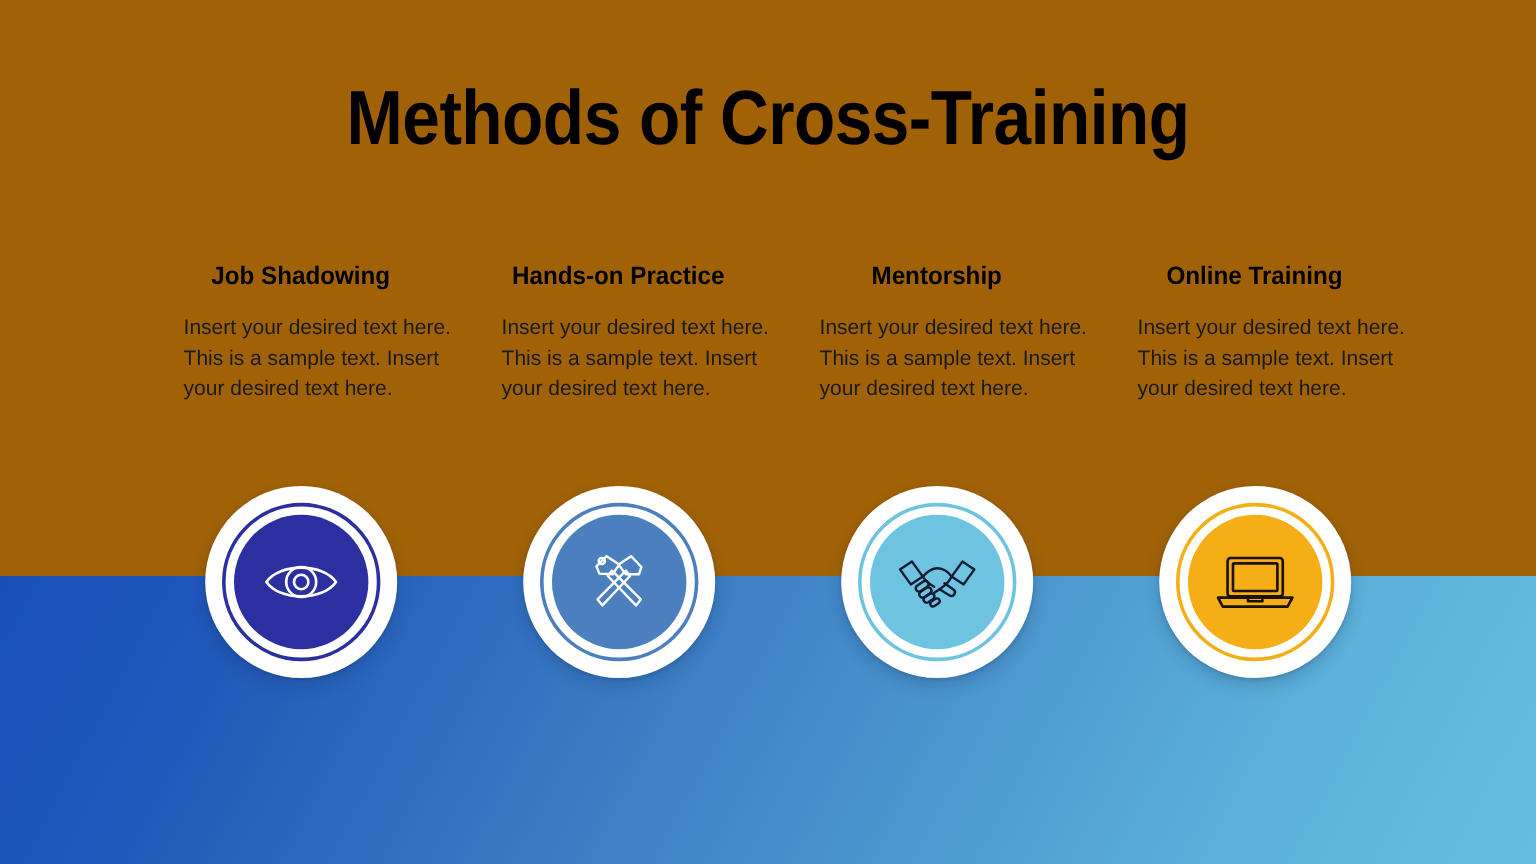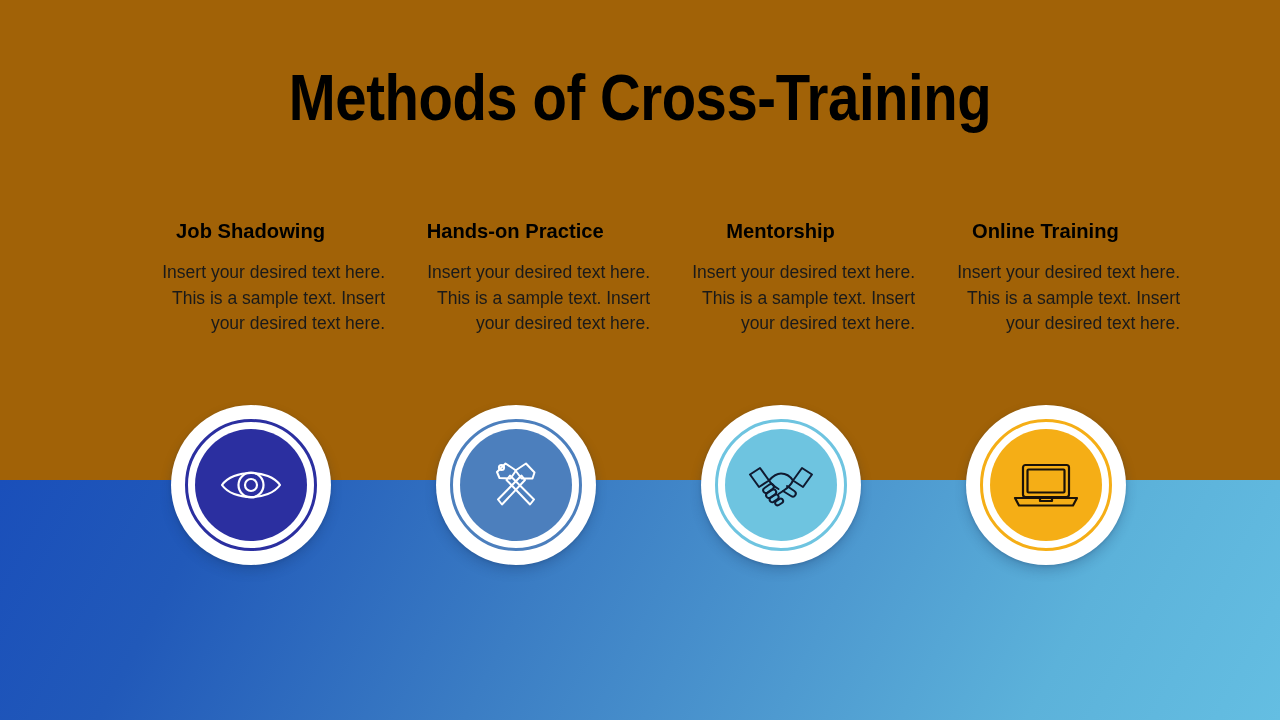--- a/index.html
+++ b/index.html
@@ -41,21 +41,21 @@
   }
   .col-head{
     font-size:21px;line-height:26px;font-weight:700;color:#000;
     text-align:center;white-space:nowrap;
     transform:scaleX(0.96);
   }
   .col-body{
     margin-top:16px;
     width:232px;
     font-size:17.5px;line-height:25.5px;
-    color:#1a1a1a;text-align:right;font-weight:400;margin-left:37px;
+    color:#1a1a1a;text-align:left;font-weight:400;margin-left:37px;
   }
 
   
   .badges{
     position:absolute;left:118px;top:405px;width:1060px;height:165px;
     display:flex;flex-direction:row;
   }
   .badge-slot{width:265px;display:flex;justify-content:center;}
   .badge{
     position:relative;width:160px;height:160px;border-radius:50%;

